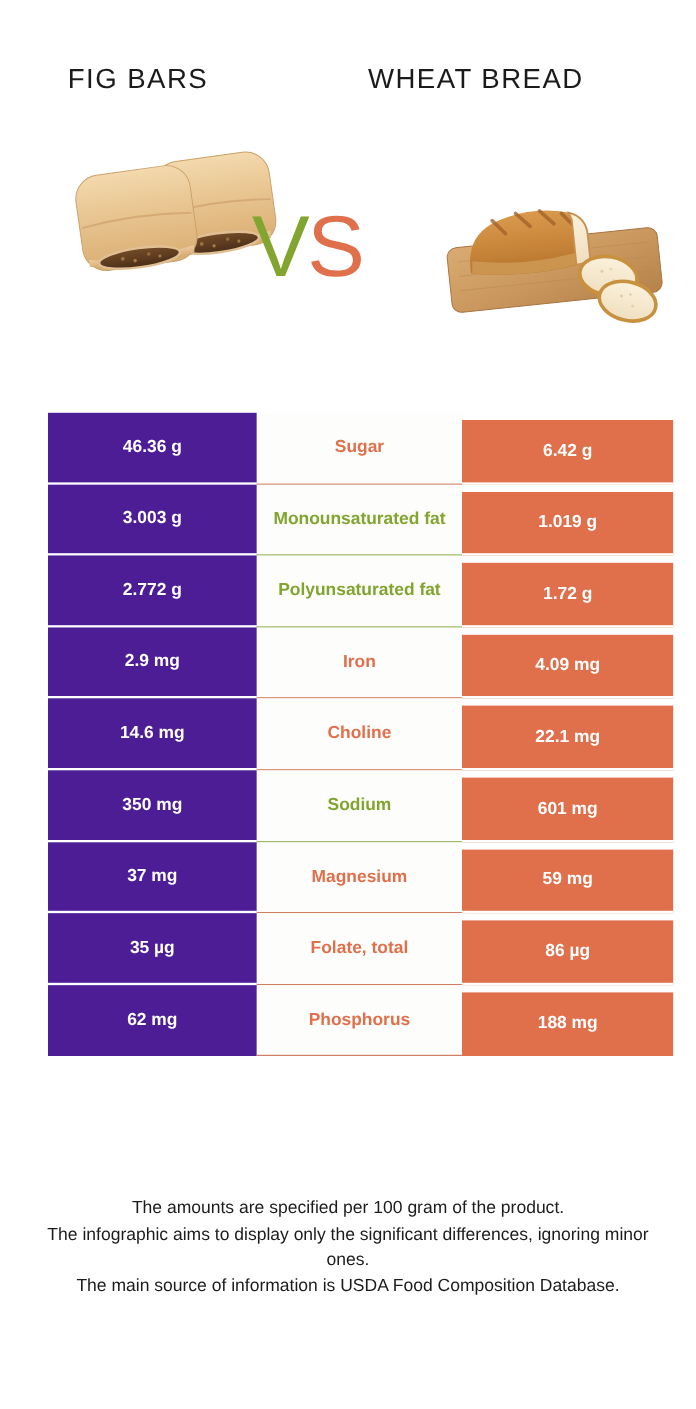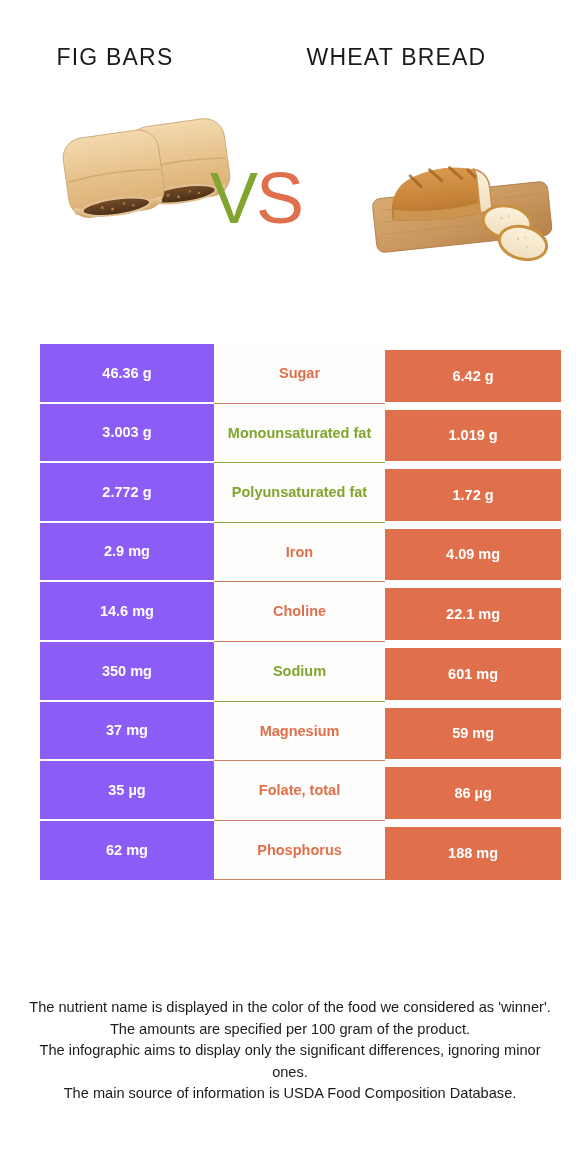--- a/index.html
+++ b/index.html
@@ -15,21 +15,21 @@
   .page {
     position: relative;
     width: 580px;
     height: 1174px;
     background: #ffffff;
   }
 
   
   .header {
     position: absolute;
-    top: 4px; left: 0;
+    top: 12px; left: 0;
     width: 512px;
     height: 300px;
   }
 
   .title {
     position: absolute;
     top: 40px;
     font-family: "Liberation Sans", sans-serif;
     font-size: 23px;
     font-weight: 300;
@@ -85,21 +85,21 @@
     align-items: center;
     justify-content: center;
     font-family: "Liberation Sans", sans-serif;
     font-size: 14.5px;
     font-weight: 600;
     line-height: 1;
   }
 
   .cell-left {
     width: 181px;
-    background: #8b5cf6;
+    background: #4c1d95;
     color: #ffffff;
     border-bottom: 2px solid #ffffff;
     margin-left: 21px;
   }
 
   .cell-mid {
     width: 178px;
     background: #fdfdfc;
     font-size: 14.5px;
     font-weight: 700;
@@ -301,19 +301,18 @@
         <div class="cell cell-right">86 µg</div>
       </div>
       <div class="row win-orange">
         <div class="cell cell-left">62 mg</div>
         <div class="cell cell-mid">Phosphorus</div>
         <div class="cell cell-right">188 mg</div>
       </div>
     </div>
 
   <div class="footer">
-    <p>The nutrient name is displayed in the color of the food we considered as 'winner'.</p>
     <p>The amounts are specified per 100 gram of the product.</p>
     <p>The infographic aims to display only the significant differences, ignoring minor ones.</p>
     <p>The main source of information is USDA Food Composition Database.</p>
   </div>
 
 </div>
 
 </body></html>

